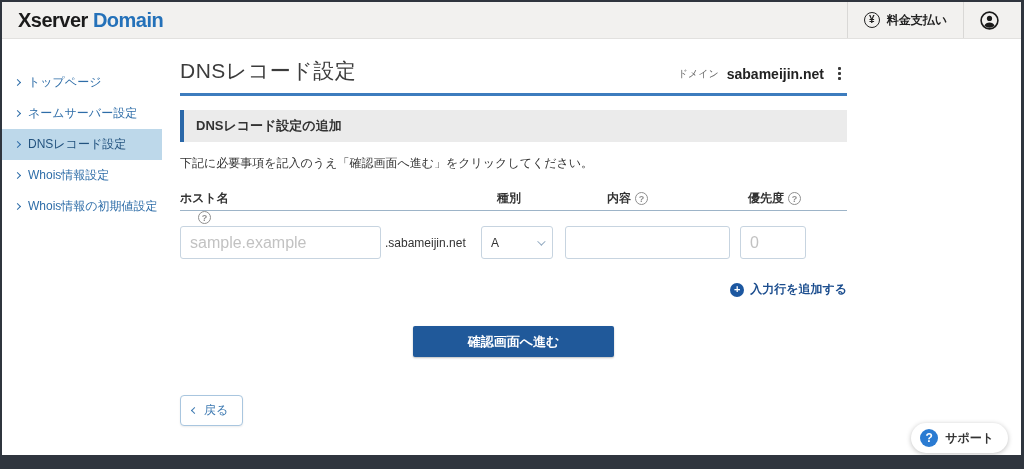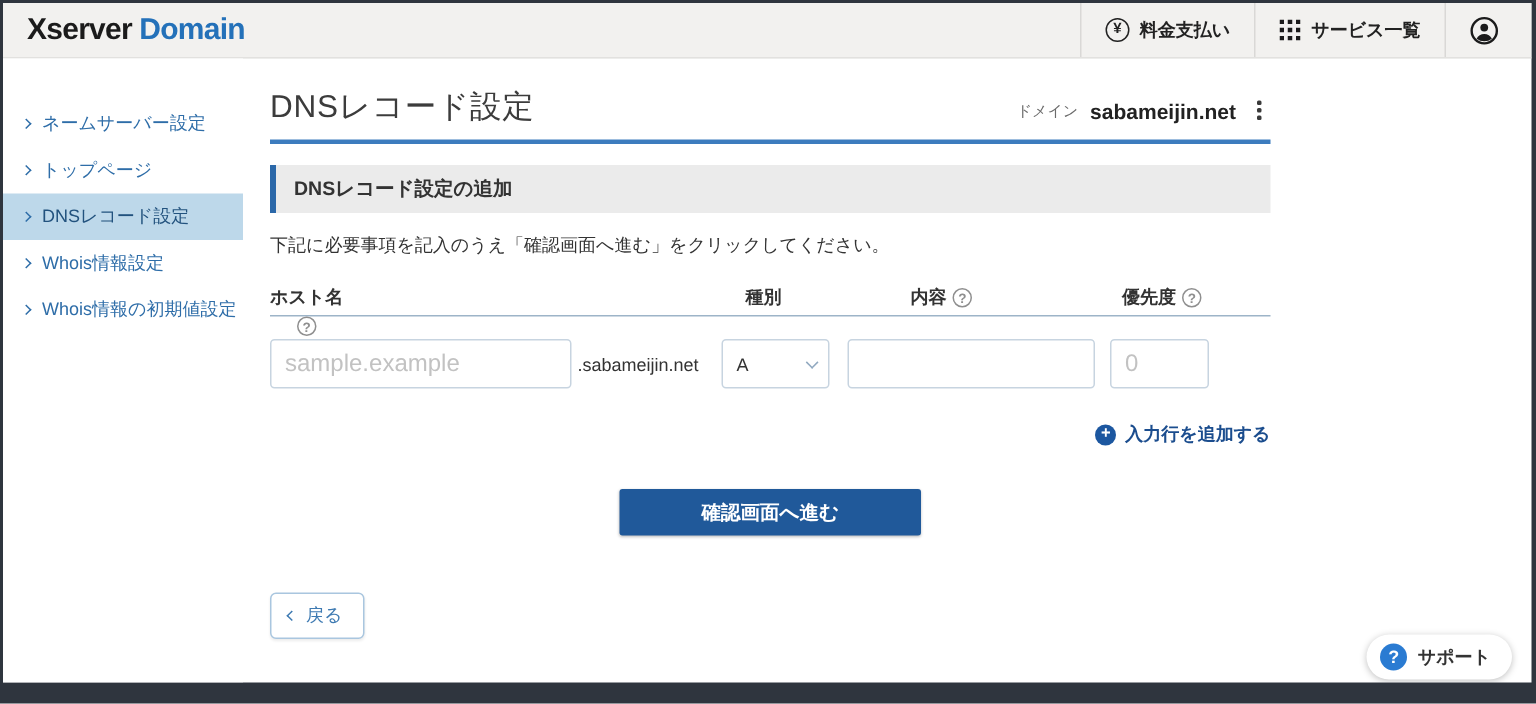--- a/index.html
+++ b/index.html
@@ -155,58 +155,40 @@
   <div class="header">
     <div class="logo">
       <span class="lg-black">Xserver</span>
       <span class="lg-blue">Domain</span>
     </div>
     <div class="hnav">
       <div class="hnav-item">
         <span class="yen-circle">¥</span>
         <span>料金支払い</span>
       </div>
-      <div class="hnav-item">
-        <span>
-          <svg width="14" height="14" viewBox="0 0 14 14">
-            <g fill="#1b1b1b">
-              <rect x="0" y="0" width="3" height="3"></rect>
-                <rect x="5.5" y="0" width="3" height="3"></rect>
-                <rect x="11" y="0" width="3" height="3"></rect>
-              <rect x="0" y="5.5" width="3" height="3"></rect>
-                <rect x="5.5" y="5.5" width="3" height="3"></rect>
-                <rect x="11" y="5.5" width="3" height="3"></rect>
-              <rect x="0" y="11" width="3" height="3"></rect>
-                <rect x="5.5" y="11" width="3" height="3"></rect>
-                <rect x="11" y="11" width="3" height="3"></rect>
-            </g>
-          </svg>
-        </span>
-        <span>サービス一覧</span>
-      </div>
       <div class="hnav-item acct">
         <span>
           <svg width="19" height="19" viewBox="0 0 19 19">
             <circle cx="9.5" cy="9.5" r="8.4" fill="none" stroke="#1b1b1b" stroke-width="1.6"></circle>
             <circle cx="9.5" cy="7.4" r="2.6" fill="#1b1b1b"></circle>
             <path d="M4.4 14.8c.9-2.2 2.9-3.2 5.1-3.2s4.2 1 5.1 3.2a8.4 8.4 0 0 1-10.2 0z" fill="#1b1b1b"></path>
           </svg>
         </span>
       </div>
     </div>
   </div>
 
   <div class="sidebar">
     <div class="side-item">
       <span class="chev-r"></span>
+      <span>トップページ</span>
+    </div>
+    <div class="side-item">
+      <span class="chev-r"></span>
       <span>ネームサーバー設定</span>
-    </div>
-    <div class="side-item">
-      <span class="chev-r"></span>
-      <span>トップページ</span>
     </div>
     <div class="side-item active">
       <span class="chev-r"></span>
       <span>DNSレコード設定</span>
     </div>
     <div class="side-item">
       <span class="chev-r"></span>
       <span>Whois情報設定</span>
     </div>
     <div class="side-item">

